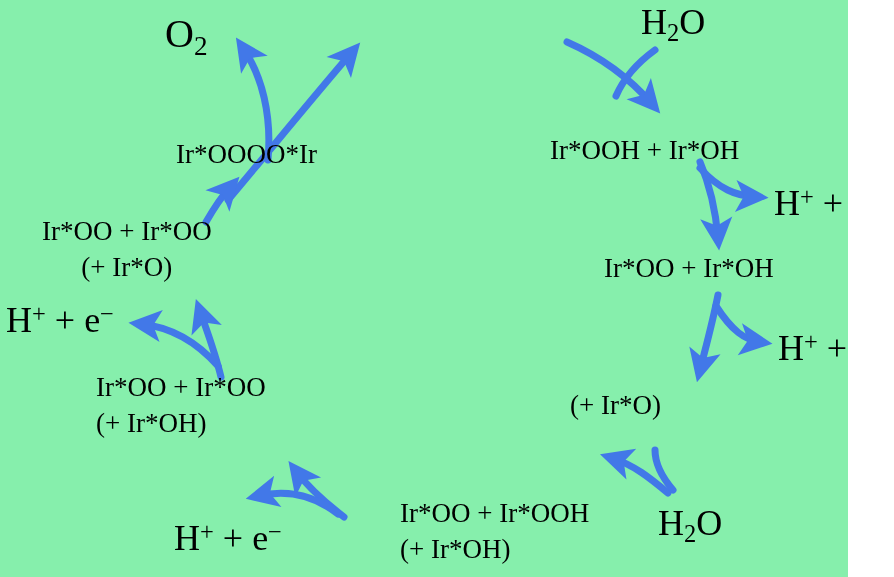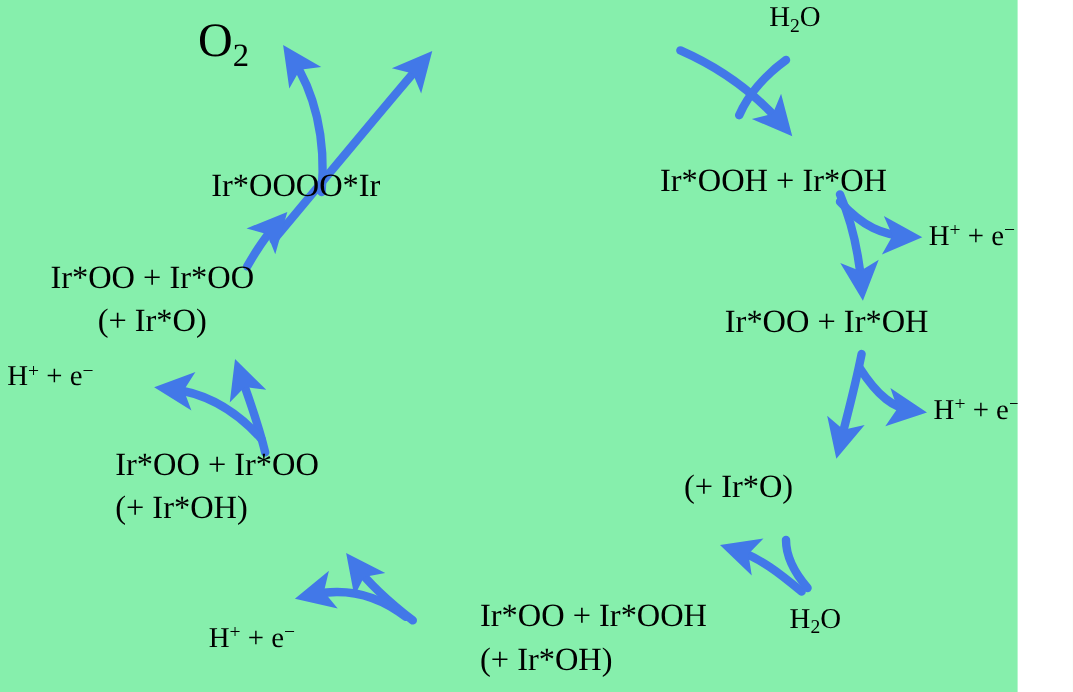--- a/index.html
+++ b/index.html
@@ -17,21 +17,21 @@
     overflow: hidden;
   }
   .lbl {
     position: absolute;
     white-space: nowrap;
     line-height: 1.12;
     color: #000;
     font-family: "Liberation Serif", "DejaVu Serif", serif;
   }
   .sp { font-size: 27px; }
-  .small-mol { font-size: 24px; }
+  .small-mol { font-size: 36px; }
   .o2 { font-size: 40px; }
   .center-title {
     font-size: 29px;
     font-weight: bold;
     text-align: center;
     line-height: 1.28;
   }
   .sub { font-size: 0.68em; vertical-align: -0.28em; }
   .sup { font-size: 0.68em; vertical-align: 0.42em; }
   .arrows {

